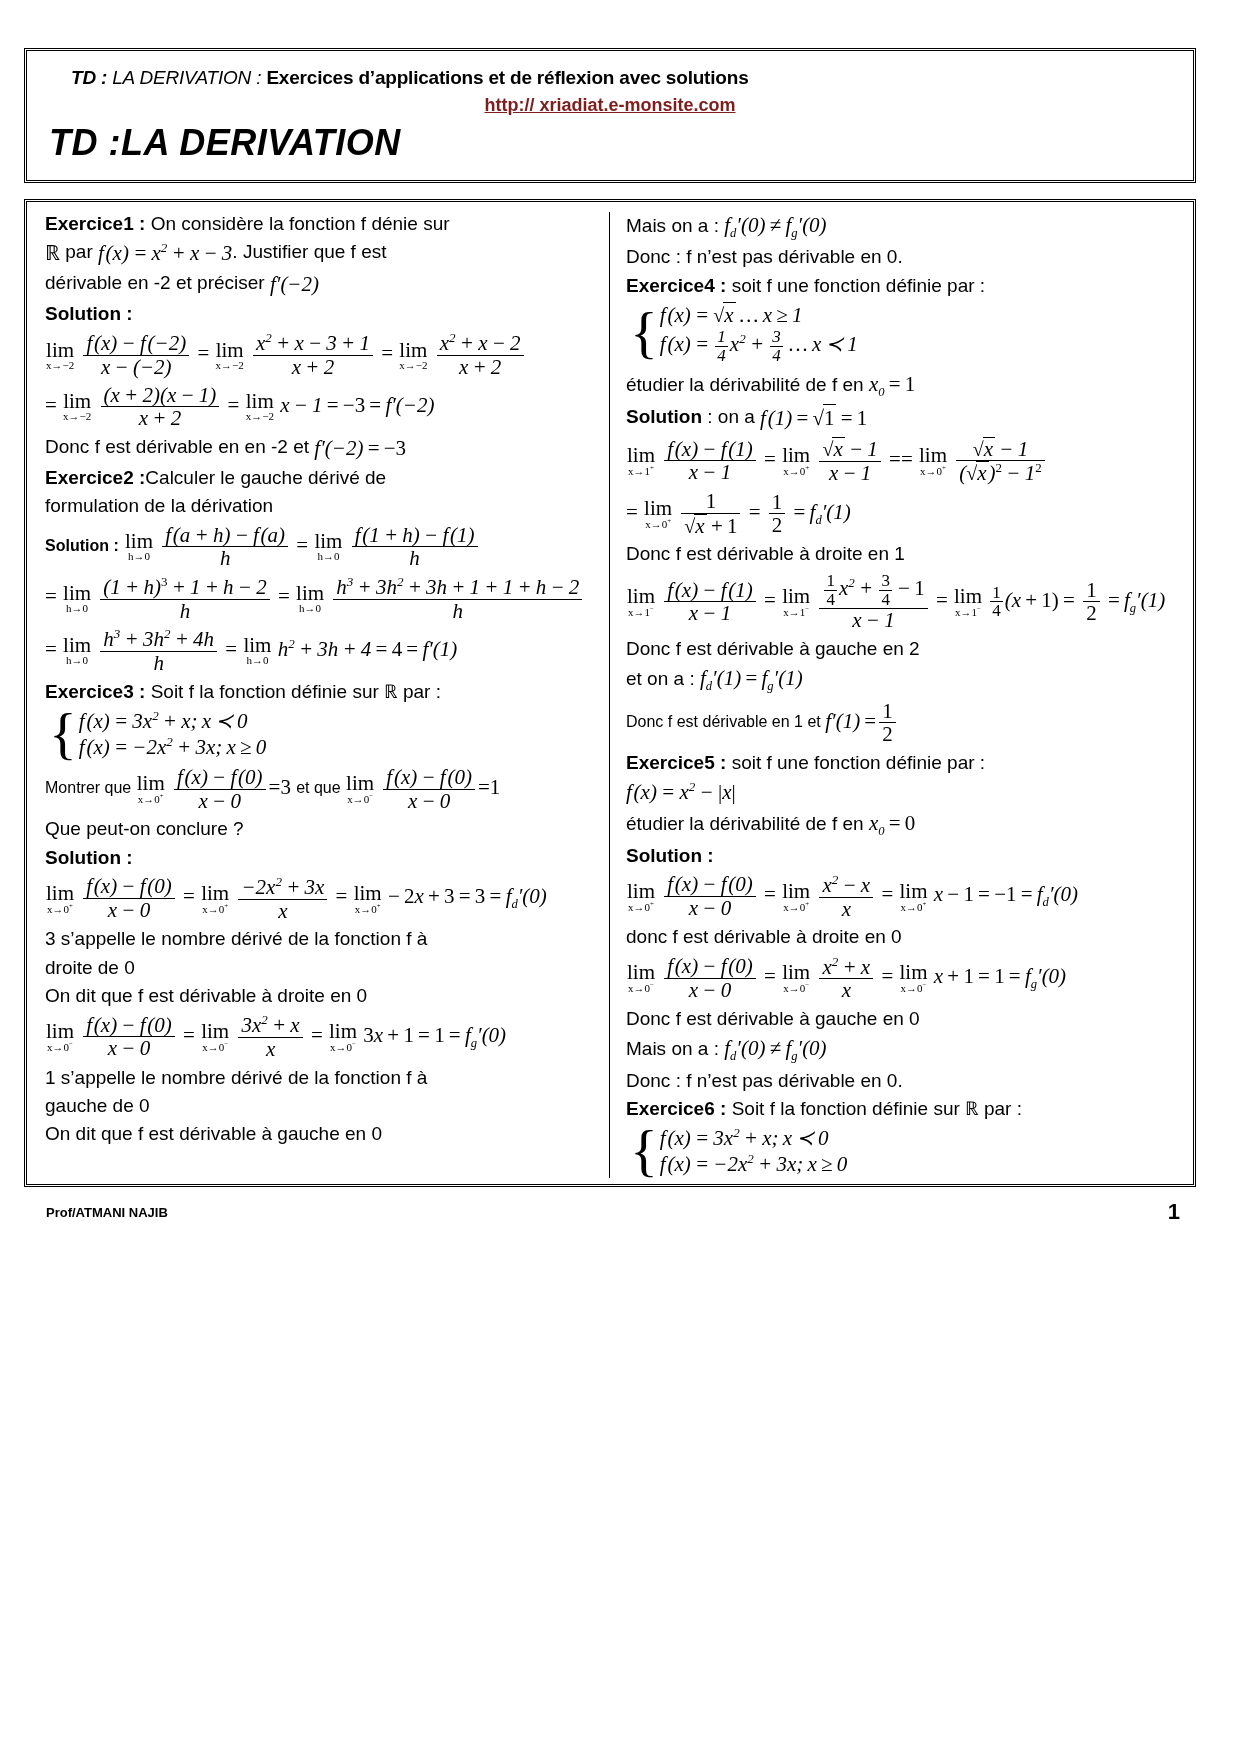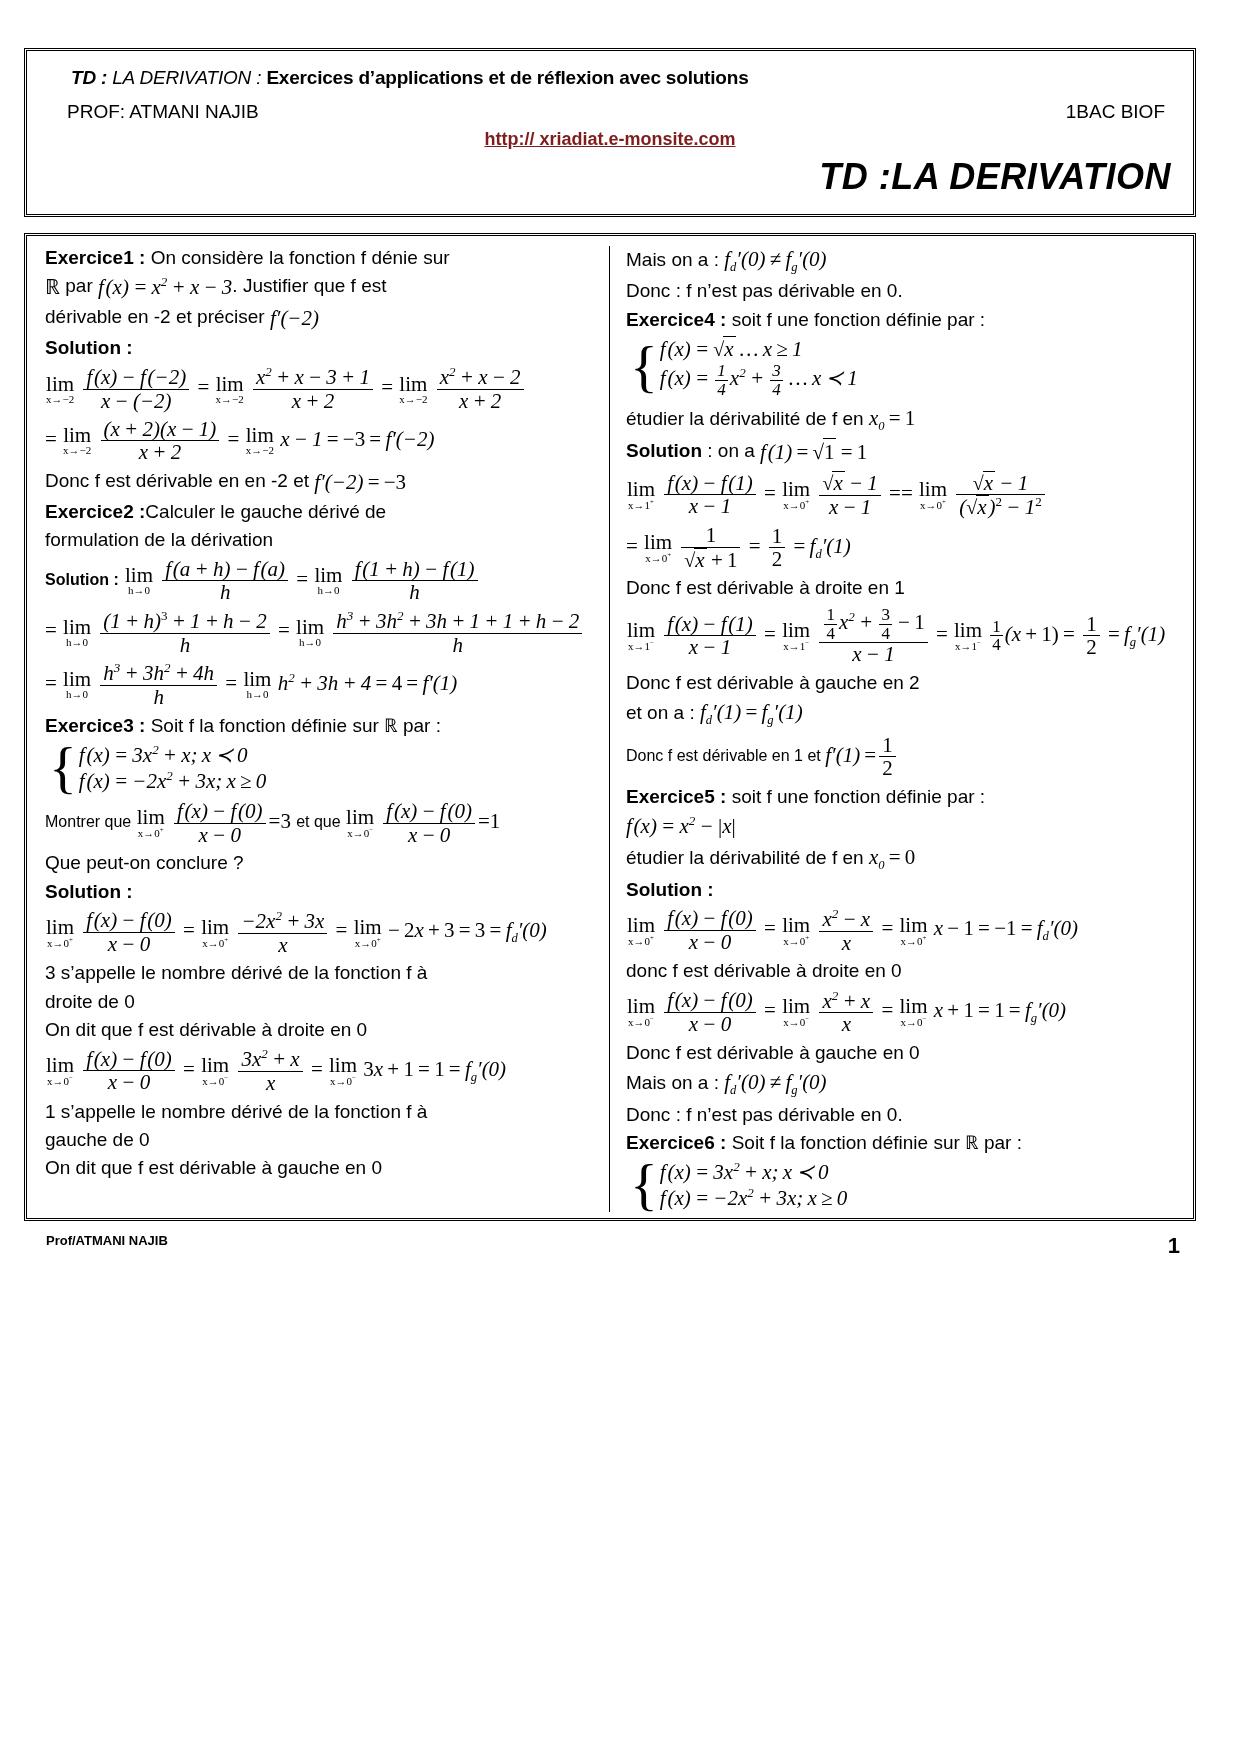--- a/index.html
+++ b/index.html
@@ -54,21 +54,21 @@
   }
   .hdr-url {
     text-align: center;
     margin-top: 6px;
     font-size: 18px;
     font-weight: bold;
     color: #7f1d1d;
     text-decoration: underline;
   }
   .hdr-title {
-    text-align: right;
+    text-align: left;
     font-size: 36px;
     font-weight: bold;
     font-style: italic;
     letter-spacing: 0.5px;
     margin-top: 6px;
     margin-bottom: 2px;
   }
 
   
   .body-box {
@@ -173,41 +173,37 @@
 
   .eqline {
     margin: 5px 0 5px 0;
     white-space: nowrap;
   }
 
   
   .footer {
     display: flex;
     justify-content: space-between;
-    align-items: flex-start;
+    align-items: center;
     padding: 12px 16px 0 22px;
   }
   .footer-left { font-size: 13px; font-weight: bold; }
   .footer-right { font-size: 22px; font-weight: bold; }
 </style>
 </head>
 <body>
 
 <div class="page">
 
   <div class="header-box">
     <div class="hdr-line1">
       <span class="ital">TD :</span>
       <span class="ital-norm">LA DERIVATION :</span>
       <span>Exercices d’applications et de réflexion avec solutions</span>
     </div>
-    <div class="hdr-line2">
-      <span>PROF: ATMANI NAJIB</span>
-      <span>1BAC BIOF</span>
-    </div>
     <div class="hdr-url">http:// xriadiat.e-monsite.com</div>
     <div class="hdr-title">TD :LA DERIVATION</div>
   </div>
 
   <div class="body-box">
 
     <div class="col col-left">
 
       <div class="ln wrap">
         <span class="b">Exercice1 :</span>

